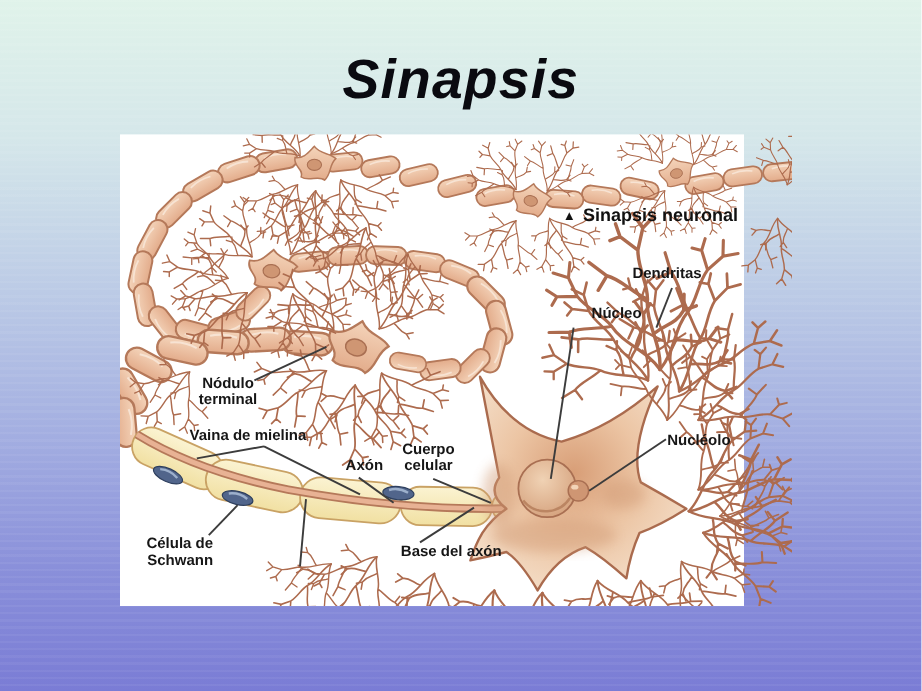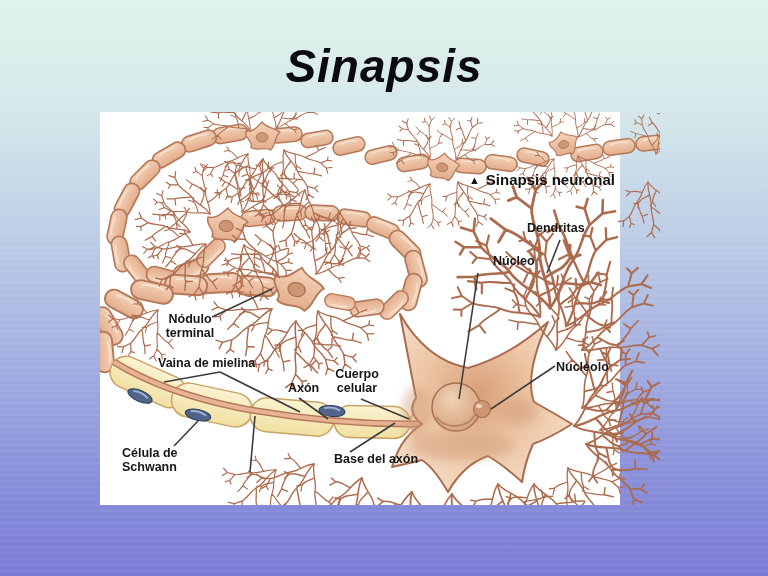--- a/index.html
+++ b/index.html
@@ -25,21 +25,21 @@
   .panel svg{position:absolute;left:0;top:0;}
   .caption{
     position:absolute;top:59px;right:5px;
     font-size:15px;font-weight:bold;color:#111111;
     white-space:nowrap;
   }
   .caption .marker{font-size:11px;vertical-align:1px;margin-right:6px;}
   .lbl{
     position:absolute;
     font-size:12.5px;font-weight:bold;color:#161616;
-    line-height:1.15;white-space:pre-line;
+    line-height:1.15;white-space:pre-line;text-align:right;
   }
   .ctr{text-align:center;}
 </style>
 </head>
 <body>
 
 <div class="slide">
 
   <div class="title">Sinapsis</div>
 

